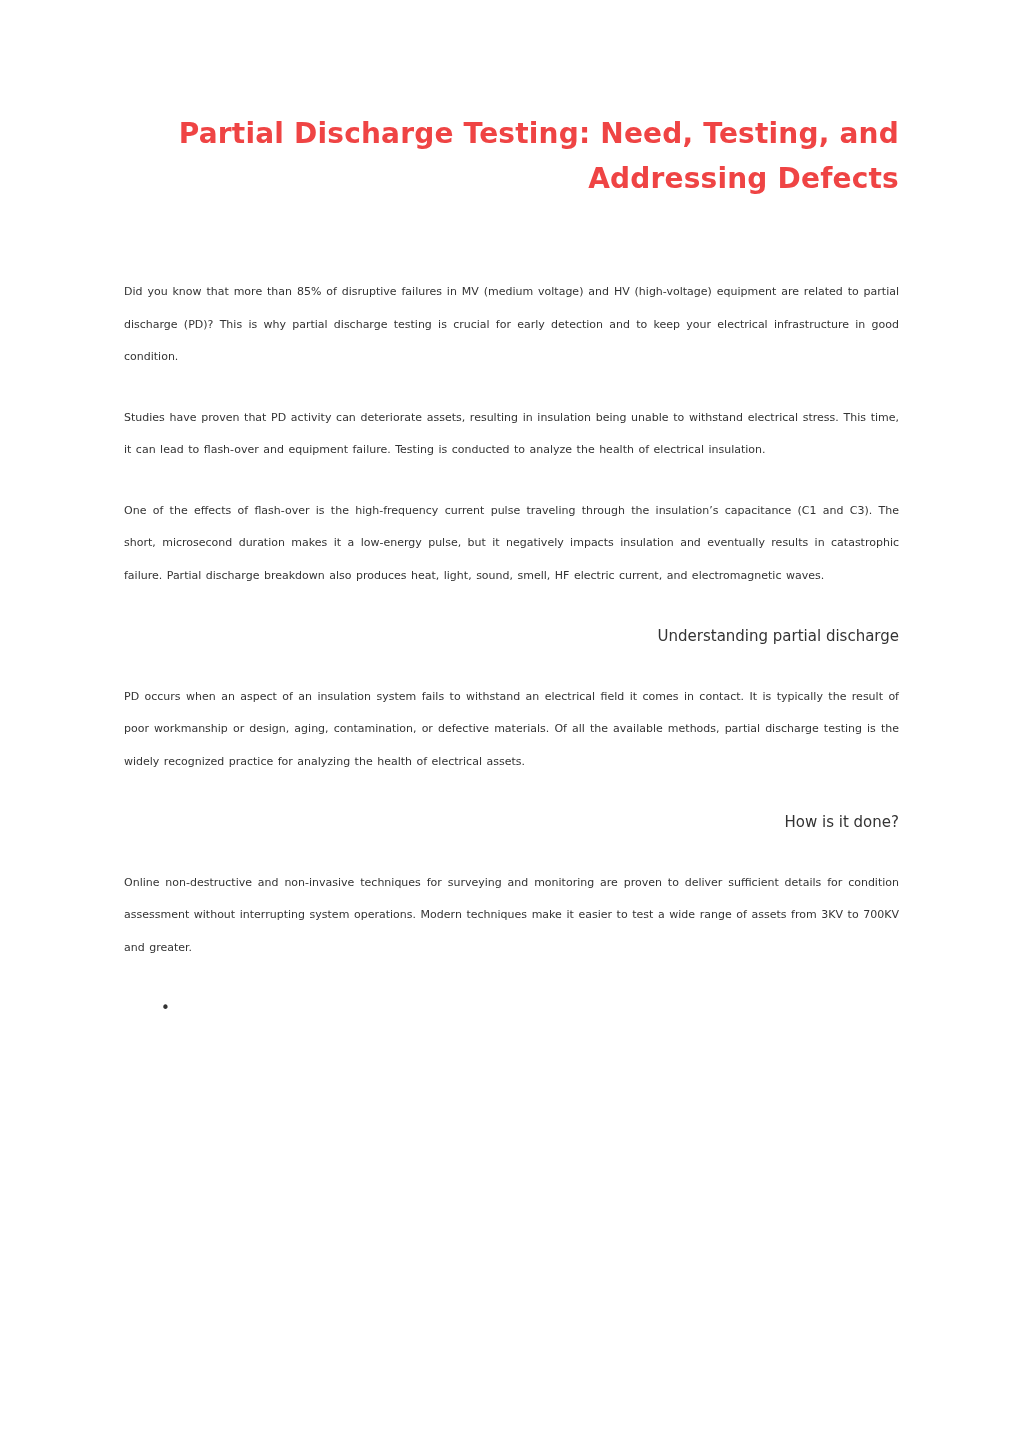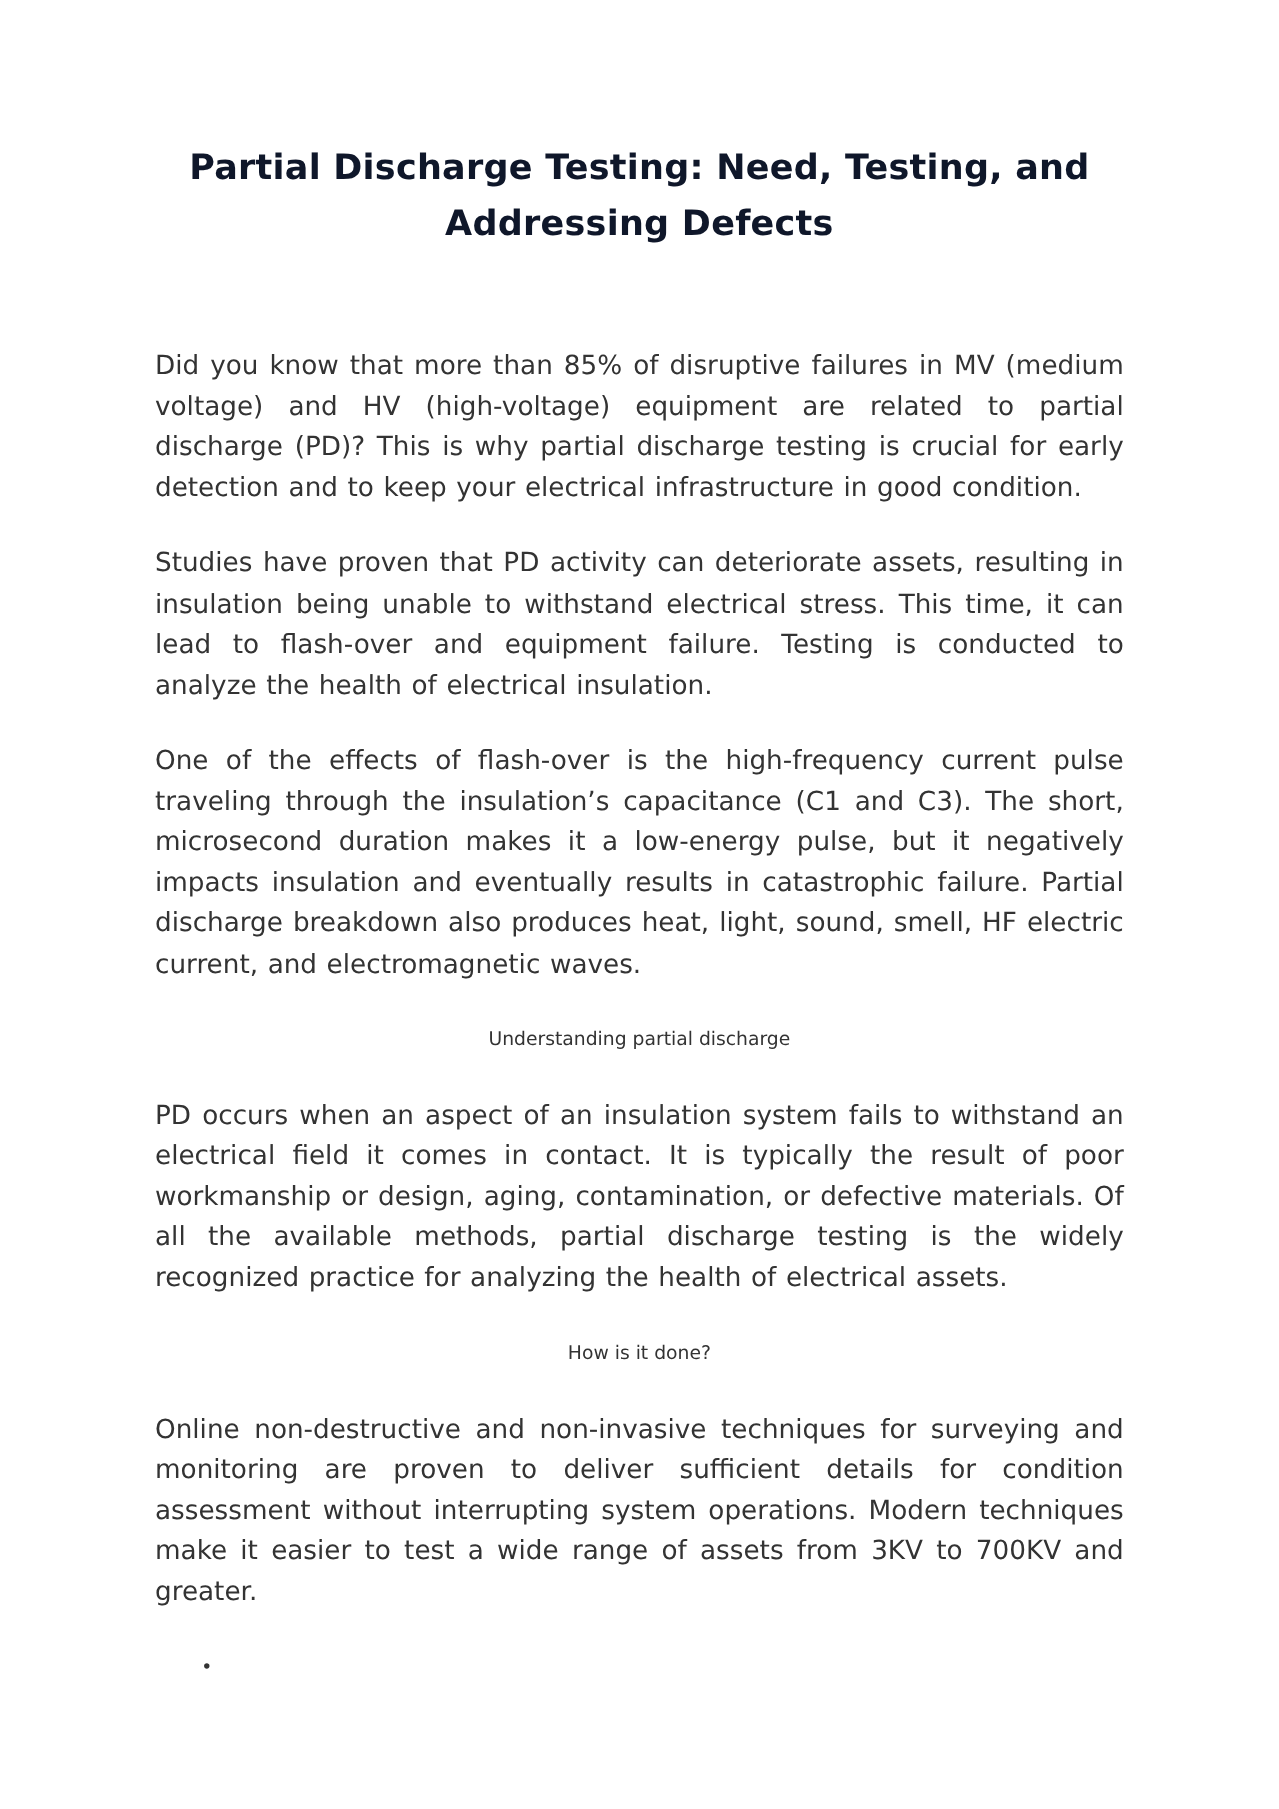--- a/index.html
+++ b/index.html
@@ -17,37 +17,37 @@
     padding: 111px 124px 0 124px;
     font-family: "DejaVu Sans", "Liberation Sans", sans-serif;
     color: #333333;
     overflow: hidden;
   }
   .doc-title {
     margin: 0 0 75px 0;
     font-size: 28px;
     line-height: 45px;
     font-weight: bold;
-    text-align: center;
-    color: #0f172a;
+    text-align: right;
+    color: #ef4444;
     letter-spacing: 0.2px;
   }
   .para {
     margin: 0 0 28px 0;
-    font-size: 21px;
+    font-size: 11px;
     line-height: 32.5px;
     text-align: justify;
     word-spacing: 1px;
   }
   .subhead {
     margin: 0 0 28px 0;
     font-size: 15px;
     line-height: 32.5px;
     font-weight: normal;
-    text-align: center;
+    text-align: right;
   }
   .bullet-list {
     margin: 0;
     padding: 0;
     list-style: none;
   }
   .bullet-item {
     position: relative;
     margin: 0;
     padding-left: 63px;

